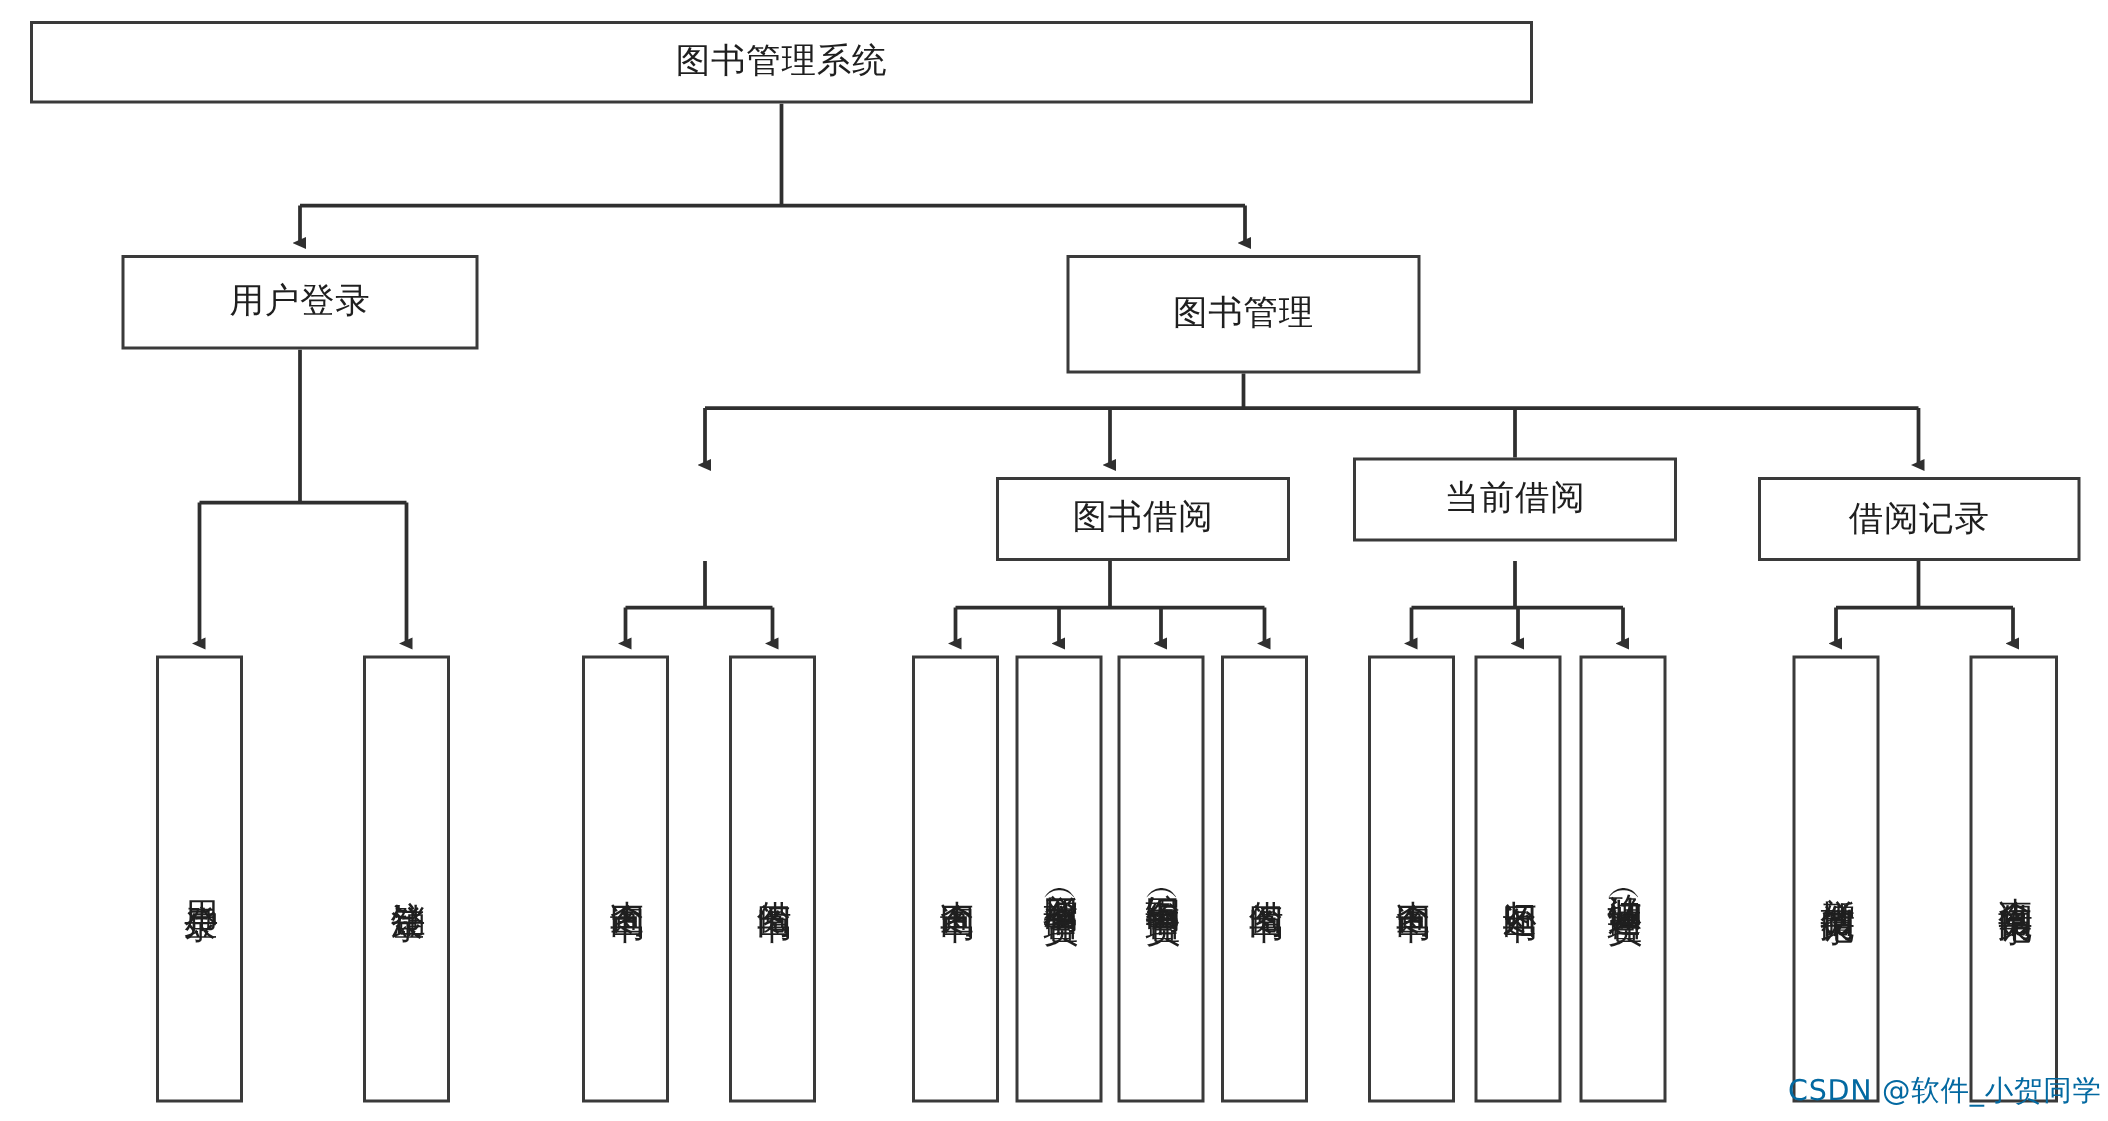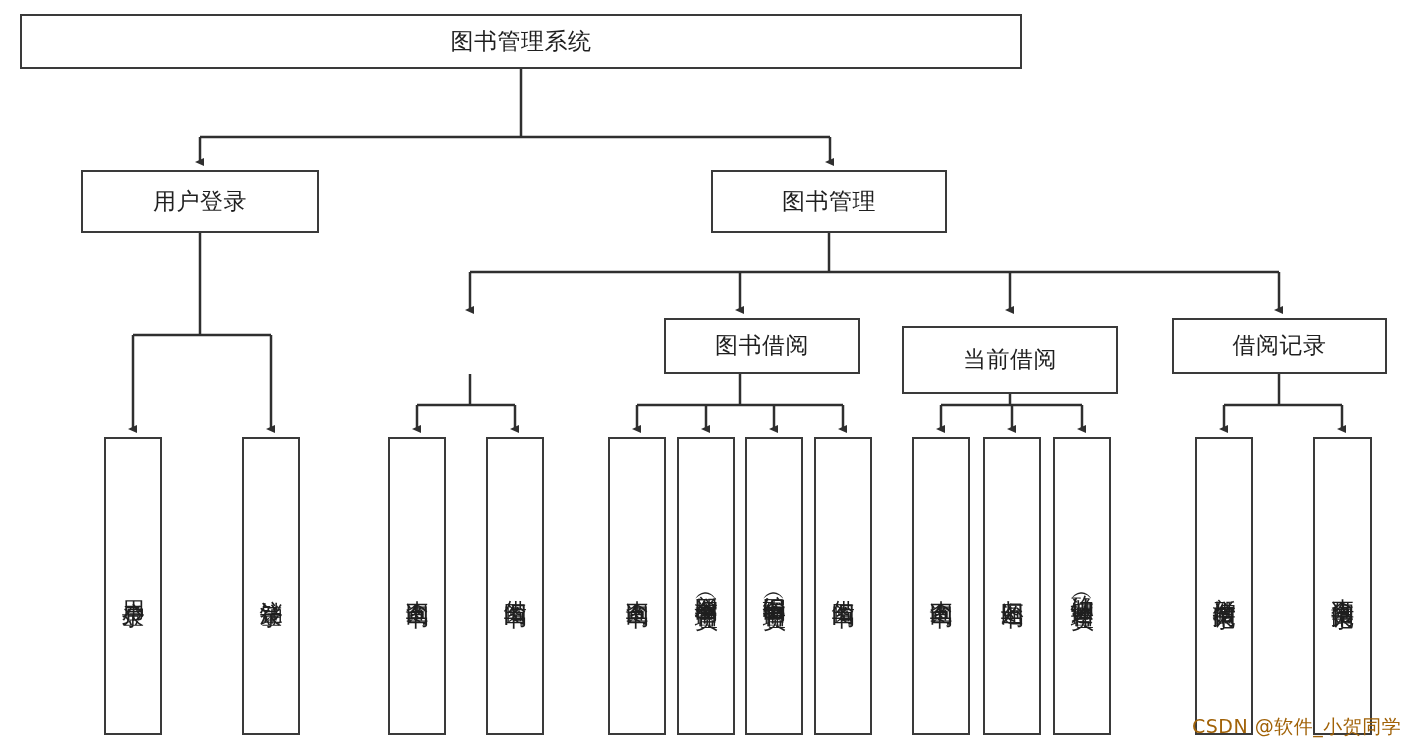--- a/index.html
+++ b/index.html
@@ -61,21 +61,21 @@
     text-orientation: upright;
     font-size: 23px;
     line-height: 1.28;
     letter-spacing: 2px;
     white-space: normal;
     max-height: 270px;
   }
   .watermark {
     position: absolute;
     font-size: 19px;
-    color: #a16207;
+    color: #0369a1;
     white-space: nowrap;
     letter-spacing: 0.5px;
   }
 </style>
 </head>
 <body>
 
 <div id="canvas">
 
   <svg class="connectors" viewBox="0 0 1405 747" xmlns="http://www.w3.org/2000/svg">
@@ -128,28 +128,28 @@
     </g>
   </svg>
 
   <div class="node h root" style="left: 20px; top: 14px; width: 1002px; height: 55px; border-color: rgb(58, 58, 58);">
     <span class="label">图书管理系统</span>
   </div>
 
   <div class="node h" style="left: 81px; top: 170px; width: 238px; height: 63px; border-color: rgb(58, 58, 58);">
     <span class="label">用户登录</span>
   </div>
-  <div class="node h" style="left: 711px; top: 170px; width: 236px; height: 63px; border-color: rgb(58, 58, 58);">
+  <div class="node h" style="left: 711px; top: 170px; width: 236px; height: 79px; border-color: rgb(58, 58, 58);">
     <span class="label">图书管理</span>
   </div>
 
   <div class="node h" style="left: 664px; top: 318px; width: 196px; height: 56px; border-color: rgb(58, 58, 58);">
     <span class="label">图书借阅</span>
   </div>
-  <div class="node h" style="left: 902px; top: 326px; width: 216px; height: 68px; border-color: rgb(58, 58, 58);">
+  <div class="node h" style="left: 902px; top: 305px; width: 216px; height: 56px; border-color: rgb(58, 58, 58);">
     <span class="label">当前借阅</span>
   </div>
   <div class="node h" style="left: 1172px; top: 318px; width: 215px; height: 56px; border-color: rgb(58, 58, 58); font-family: Liberation Serif, serif;">
     <span class="label">借阅记录</span>
   </div>
 
   <div class="node v" style="left: 104px; top: 437px; width: 58px; height: 298px; border-color: rgb(58, 58, 58);">
     <span class="label">用户登录</span>
   </div>
   <div class="node v" style="left: 242px; top: 437px; width: 58px; height: 298px; border-color: rgb(58, 58, 58);">

